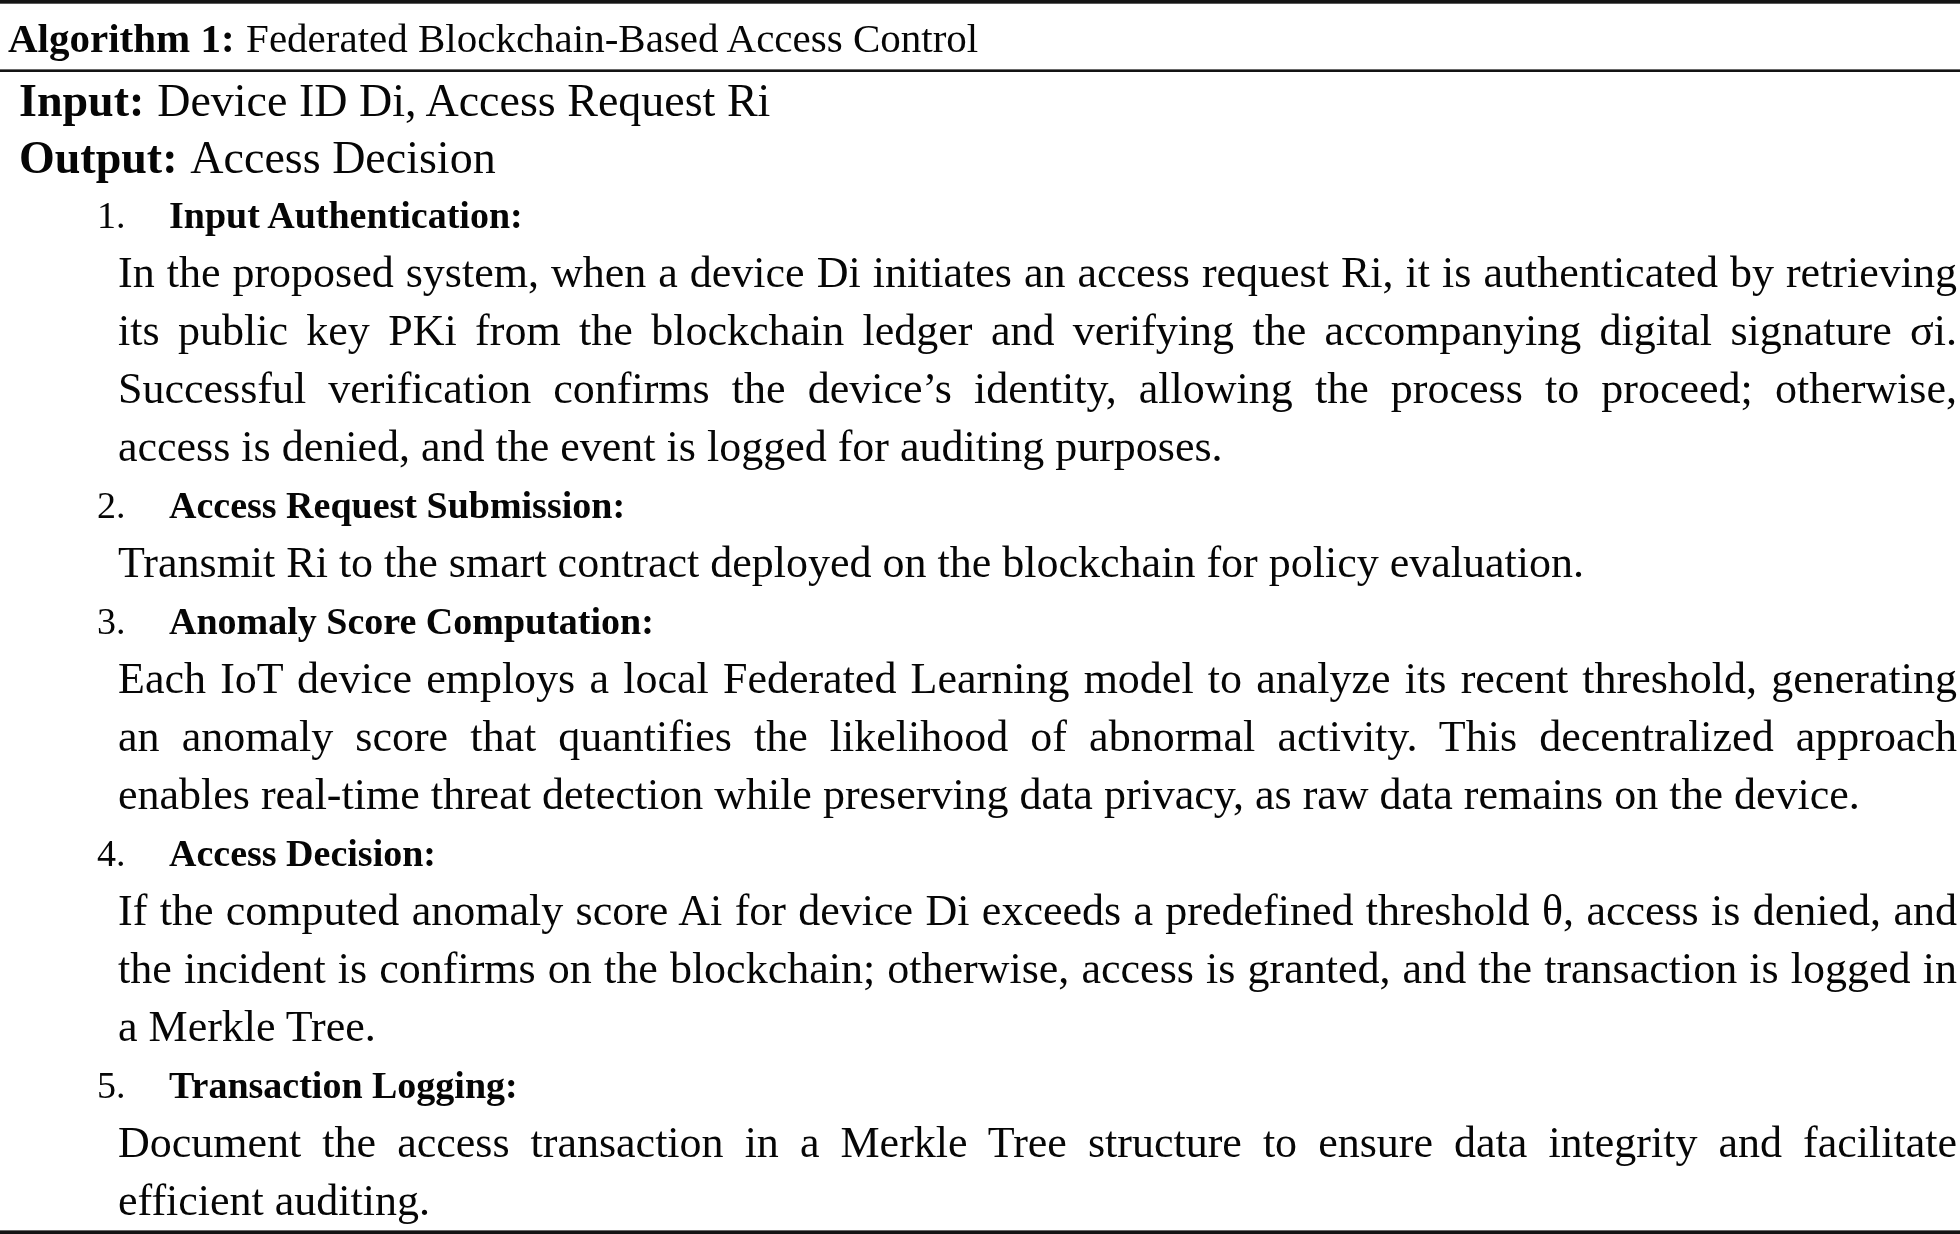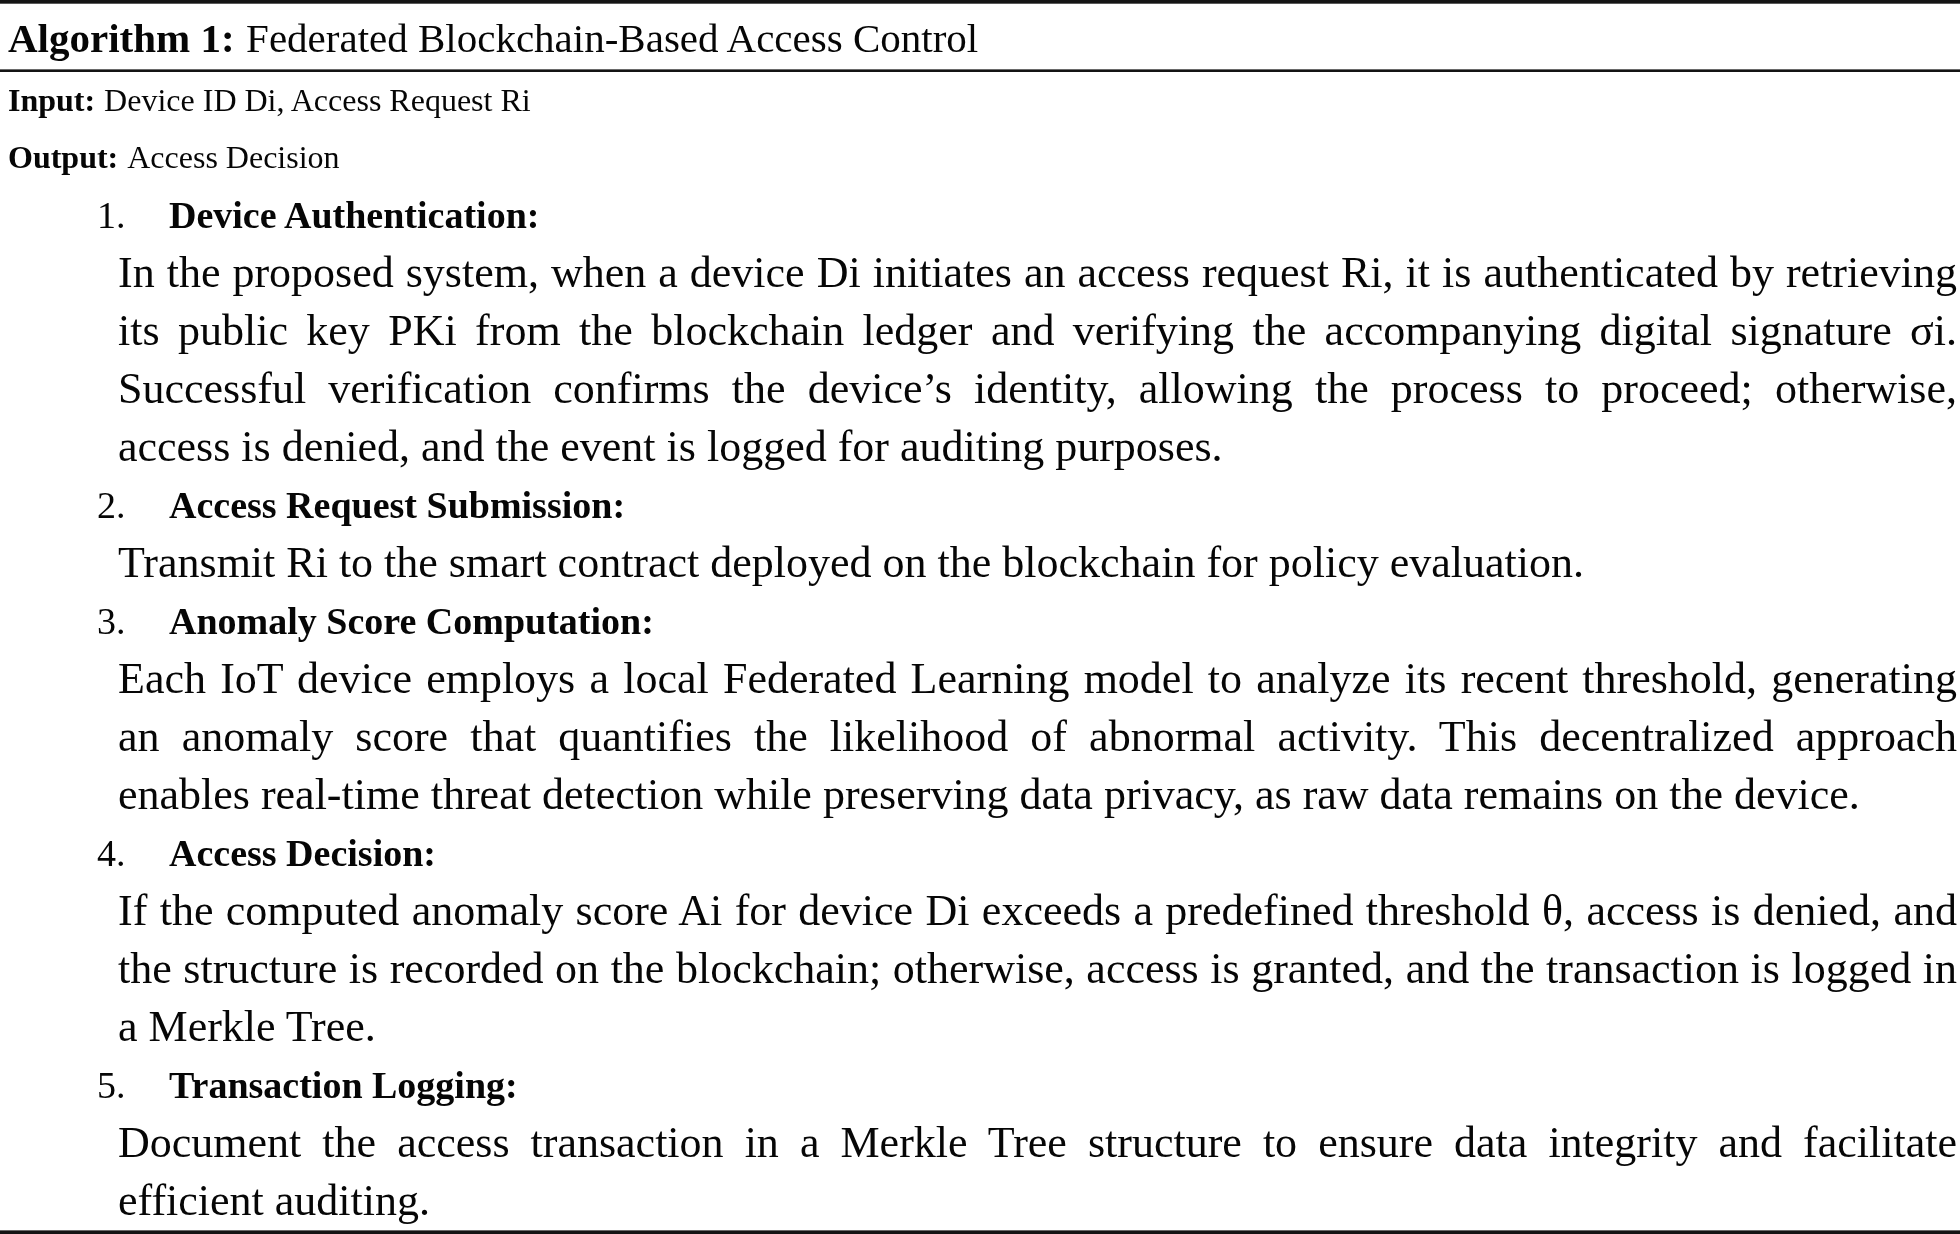--- a/index.html
+++ b/index.html
@@ -28,23 +28,23 @@
   .rule-bottom { height: 5px; border-top: 1px solid #6a6a6a; margin-top: auto; }
   .title-row {
     font-size: 41px;
     line-height: 57px;
     padding: 6px 10px 2px 8px;
     white-space: nowrap;
   }
   .b { font-weight: bold; }
   .label-gap { margin-right: 0.28em; }
   .io-line {
-    font-size: 32px;
+    font-size: 46px;
     line-height: 57px;
-    padding-left: 8px;
+    padding-left: 19px;
     white-space: nowrap;
   }
   .steps { flex: 0 0 auto; }
   .step-head {
     font-size: 38px;
     line-height: 58px;
     padding-left: 97px;
   }
   .step-num {
     display: inline-block;
@@ -78,21 +78,21 @@
   </div>
 
   <div class="io-line">
     <span class="b label-gap">Output:</span><span>Access Decision</span>
   </div>
 
   <div class="steps">
 
     <div class="step">
       <div class="step-head">
-        <span class="step-num">1.</span><span class="step-heading">Device Authentication:</span>
+        <span class="step-num">1.</span><span class="step-heading">Input Authentication:</span>
       </div>
       <div class="step-body">In the proposed system, when a device Di initiates an access request Ri, it is authenticated by retrieving its public key PKi  from the blockchain  ledger and verifying the accompanying digital signature σi. Successful verification confirms the device’s identity, allowing the process to proceed; otherwise, access is denied, and the event is logged for auditing purposes.</div>
     </div>
 
     <div class="step">
       <div class="step-head">
         <span class="step-num">2.</span><span class="step-heading">Access Request Submission:</span>
       </div>
       <div class="step-body">Transmit Ri  to the smart contract deployed on the blockchain  for policy evaluation.</div>
     </div>
@@ -101,21 +101,21 @@
       <div class="step-head">
         <span class="step-num">3.</span><span class="step-heading">Anomaly Score Computation:</span>
       </div>
       <div class="step-body">Each IoT  device employs a local Federated Learning model to analyze its recent threshold, generating an anomaly score that quantifies the likelihood of abnormal activity. This decentralized approach enables real-time threat detection while preserving data privacy, as raw data remains on the device.</div>
     </div>
 
     <div class="step">
       <div class="step-head">
         <span class="step-num">4.</span><span class="step-heading">Access Decision:</span>
       </div>
-      <div class="step-body">If the computed anomaly score Ai for device Di exceeds a predefined threshold θ, access is denied, and the structure is recorded on the blockchain; otherwise, access is granted, and the transaction is logged in a Merkle Tree.</div>
+      <div class="step-body">If the computed anomaly score Ai for device Di exceeds a predefined threshold θ, access is denied, and the incident is confirms on the blockchain; otherwise, access is granted, and the transaction is logged in a Merkle Tree.</div>
     </div>
 
     <div class="step">
       <div class="step-head">
         <span class="step-num">5.</span><span class="step-heading">Transaction Logging:</span>
       </div>
       <div class="step-body">Document the access transaction in a Merkle Tree structure to ensure data integrity and facilitate efficient auditing.</div>
     </div>
 
   </div>

